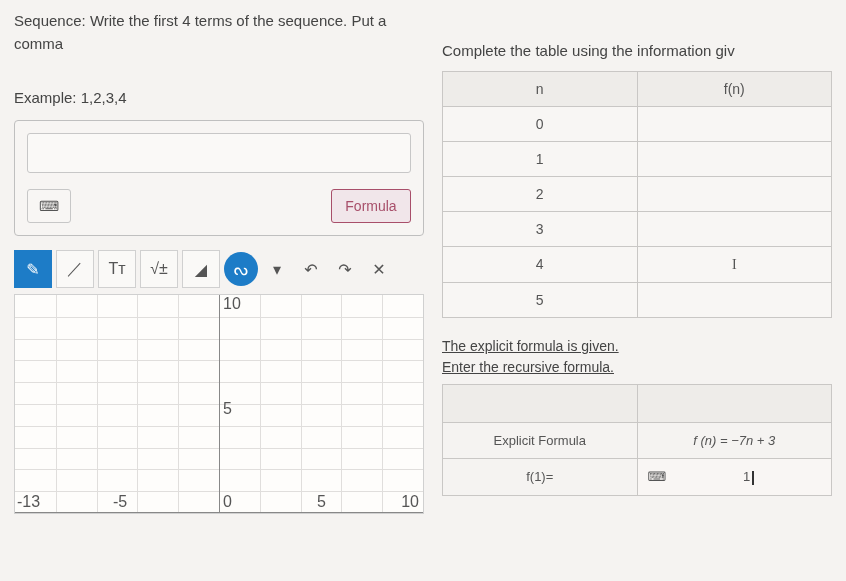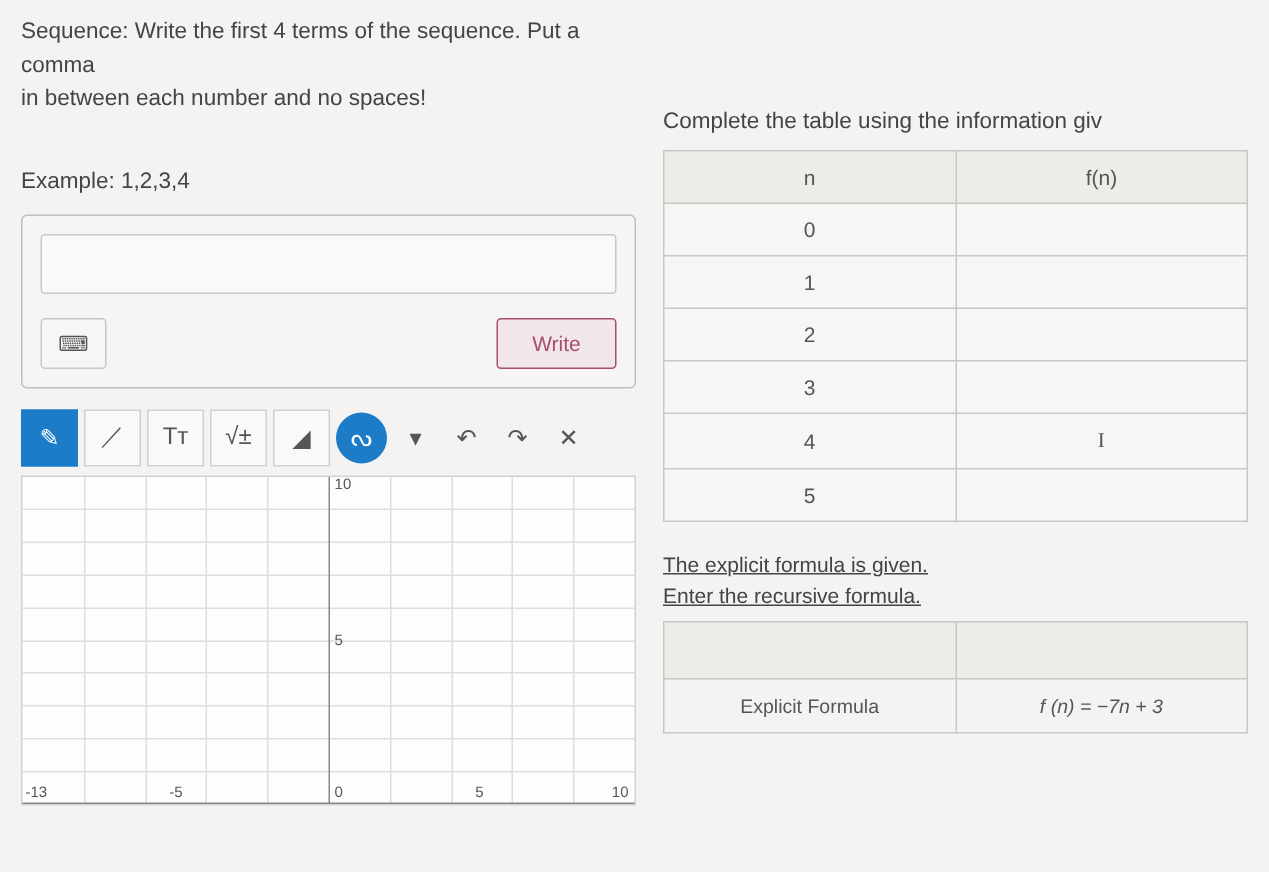--- a/index.html
+++ b/index.html
@@ -51,21 +51,21 @@
     .graph {
       border: 1px solid #d0d0d0; background: #fefdfb;
       height: 220px; margin-top: 6px; position: relative;
       font-size: 12px; color: #555;
     }
     .graph .grid { position:absolute; inset:0; }
     .gv { position:absolute; top:0; bottom:0; width:1px; background:#e0dedc; }
     .gh { position:absolute; left:0; right:0; height:1px; background:#e0dedc; }
     .axis-y { position:absolute; top:0; bottom:0; width:1px; background:#888; left:50%; }
     .axis-x { position:absolute; left:0; right:0; height:1px; background:#888; bottom:0; }
-    .lbl { position:absolute; font-size:10px; color:#555; }
+    .lbl { position:absolute; font-size:16px; color:#555; }
 
     .right-col .prompt { margin-bottom: 8px; margin-top: 12px; }
     table.simple {
       width: 100%; border-collapse: collapse; background: #f8f6f4;
       border: 1px solid #c9c7c5;
     }
     table.simple th, table.simple td {
       border: 1px solid #c9c7c5; text-align: center;
       padding: 9px 0; font-size: 14px; color: #555; font-weight: normal;
     }
@@ -81,29 +81,28 @@
     .cursor-caret { display:inline-block; width:2px; height:14px; background:#333; vertical-align:middle; margin-left:2px;}
     .caret-mark { font-family: serif; }
   </style>
 </head>
 <body>
 
 <div class="container">
   <div class="left-col">
     <div class="prompt">
       <span>Sequence: Write the first 4 terms of the sequence. Put a comma</span><br>
-      <span>in between each number and no spaces!</span>
     </div>
     <div class="example">Example: 1,2,3,4</div>
 
     <div class="input-panel">
       <input class="seq-input" value="" style="">
       <div class="row2">
         <div class="kb-btn">⌨</div>
-        <button class="submit-btn">Write</button>
+        <button class="submit-btn">Formula</button>
       </div>
     </div>
 
     <div class="toolbar">
       <div class="tool active">✎</div>
       <div class="tool">／</div>
       <div class="tool">Tᴛ</div>
       <div class="tool">√±</div>
       <div class="tool">◢</div>
       <div class="tool circ">ᔓ</div>
@@ -189,16 +188,23 @@
     <table class="formula">
       <tbody>
           <tr>
             <td style="width:50%"></td>
             <td></td>
           </tr>
       <tr>
         <td>Explicit Formula</td>
         <td><i>f (n) = −7n + 3</i></td>
       </tr>
+      <tr>
+        <td>f(1)=</td>
+        <td class="answer-box">
+          <span style="float:left; margin-left:10px;">⌨</span>
+          <span>1</span><span class="cursor-caret"></span>
+        </td>
+      </tr>
     </tbody>
       </table>
   </div>
 </div>
 
 </body></html>

